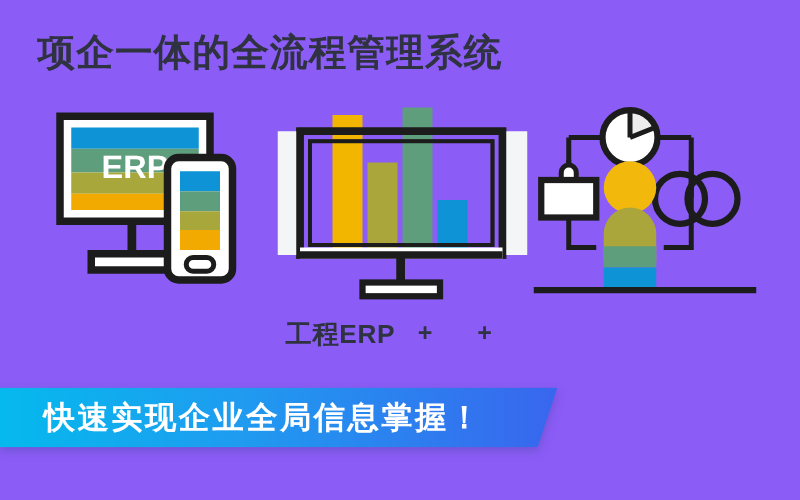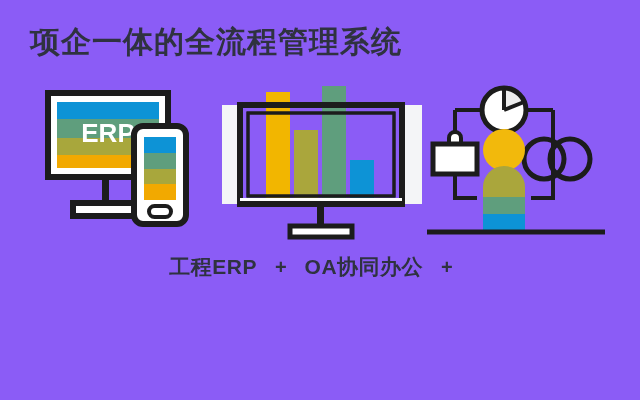--- a/index.html
+++ b/index.html
@@ -214,18 +214,21 @@
         </g>
 
         <line x1="2" y1="152" x2="180" y2="152" stroke="#1c1c1c" stroke-width="5"></line>
       </svg>
     </div>
   </div>
 
   <div class="labels-row">
     <span class="label-item">工程ERP</span>
     <span class="label-plus">+</span>
-    <span class="label-item">OA协同办公</span>
     <span class="label-plus">+</span>
   </div>
 
+  <div class="banner-wrap">
+    <div class="banner"></div>
+    <div class="banner-text">快速实现企业全局信息掌握！</div>
+  </div>
 
 </div>
 
 </body></html>

